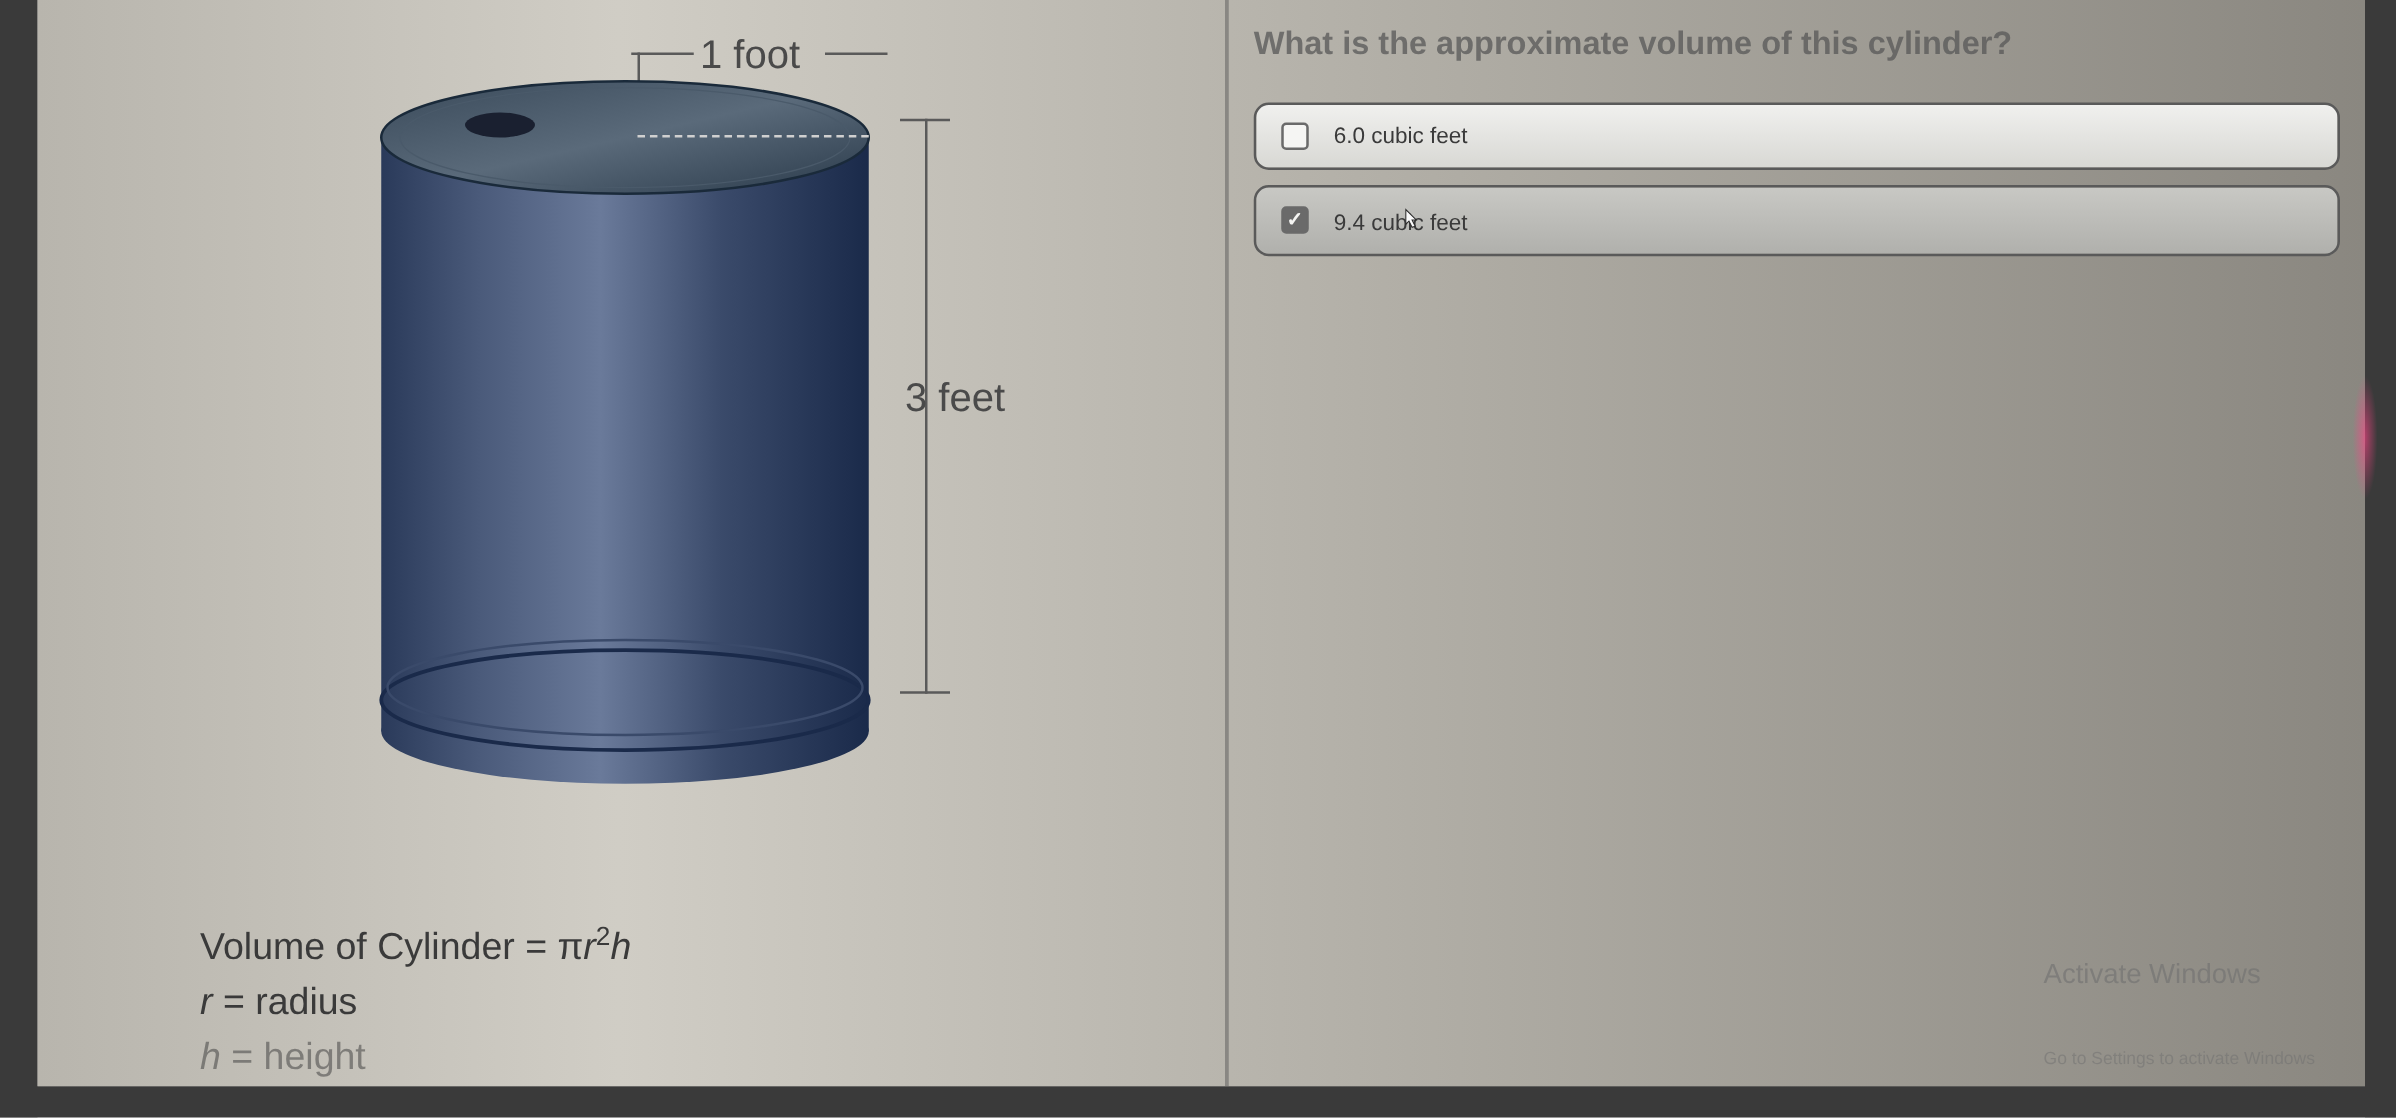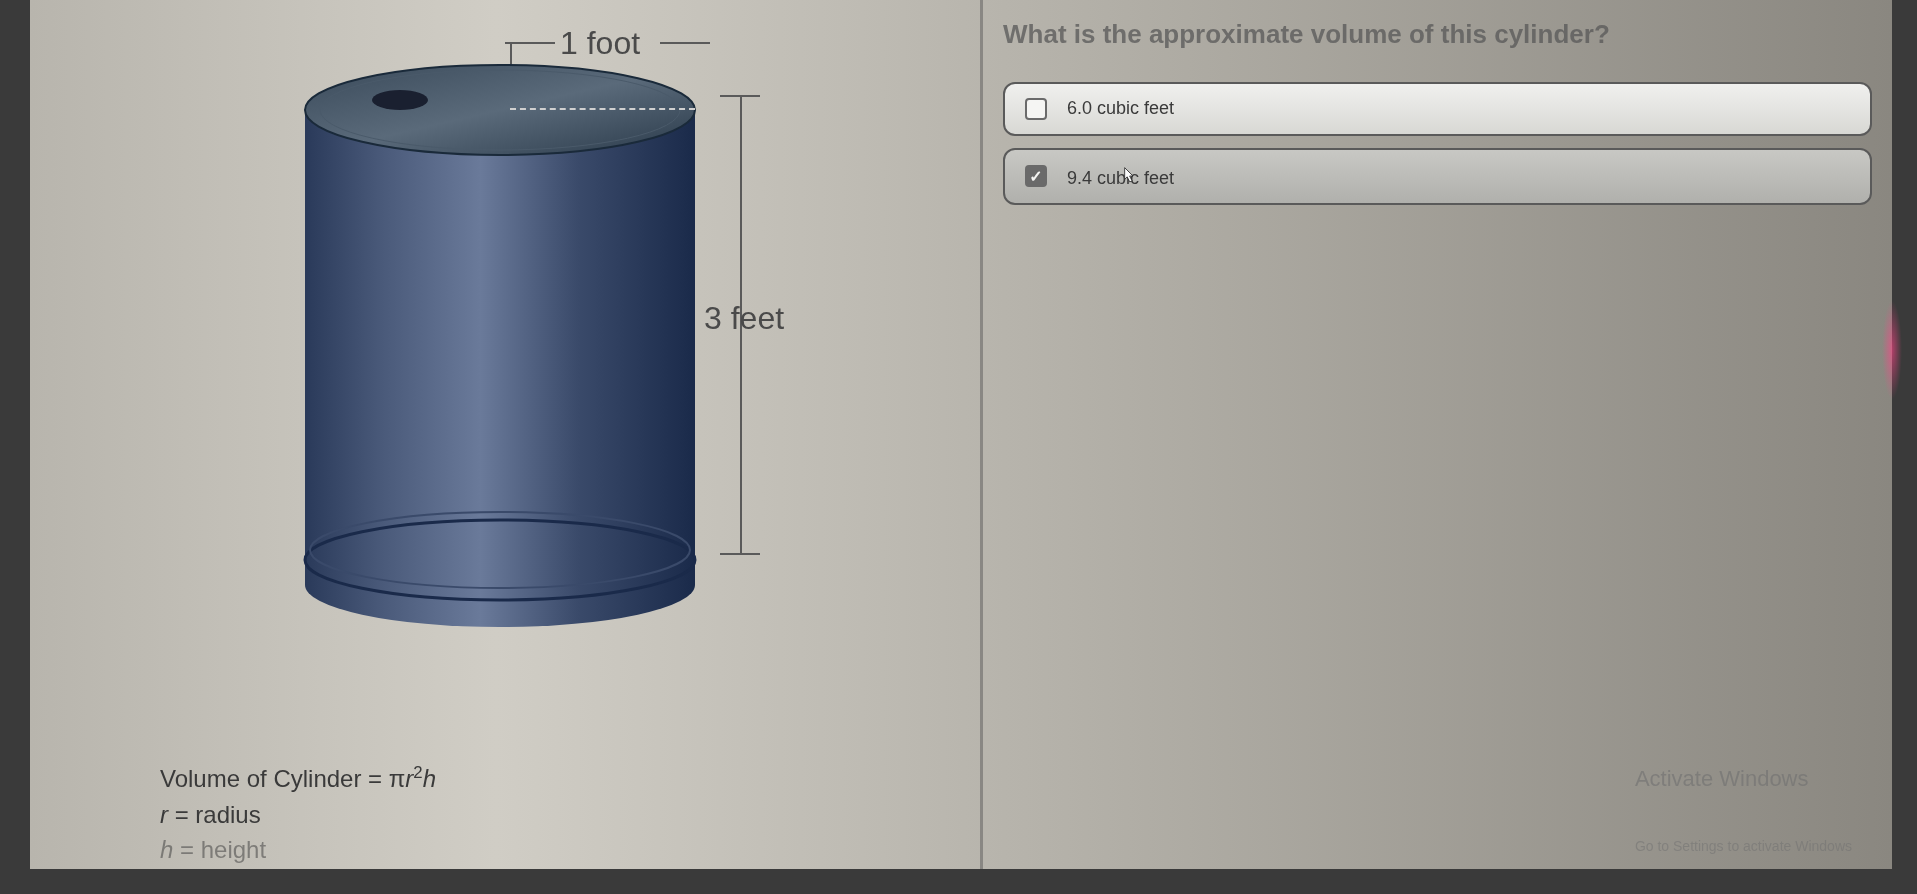--- a/index.html
+++ b/index.html
@@ -128,30 +128,30 @@
       bottom: 0;
       left: 10px;
       width: 40px;
       height: 2px;
       background: #5a5a5a;
     }
     
     .height-label {
       position: absolute;
       top: 280px;
-      left: 634px;
+      left: 654px;
       font-size: 32px;
       color: #4a4a4a;
     }
     
     .formula-section {
       position: absolute;
       bottom: 0;
       left: 130px;
-      font-size: 24px;
+      font-size: 30px;
       color: #3a3a3a;
       line-height: 1.4;
       margin-top: 28px;
     }
     
     .formula-line {
       margin-bottom: 2px;
     }
     
     .formula-line em {

